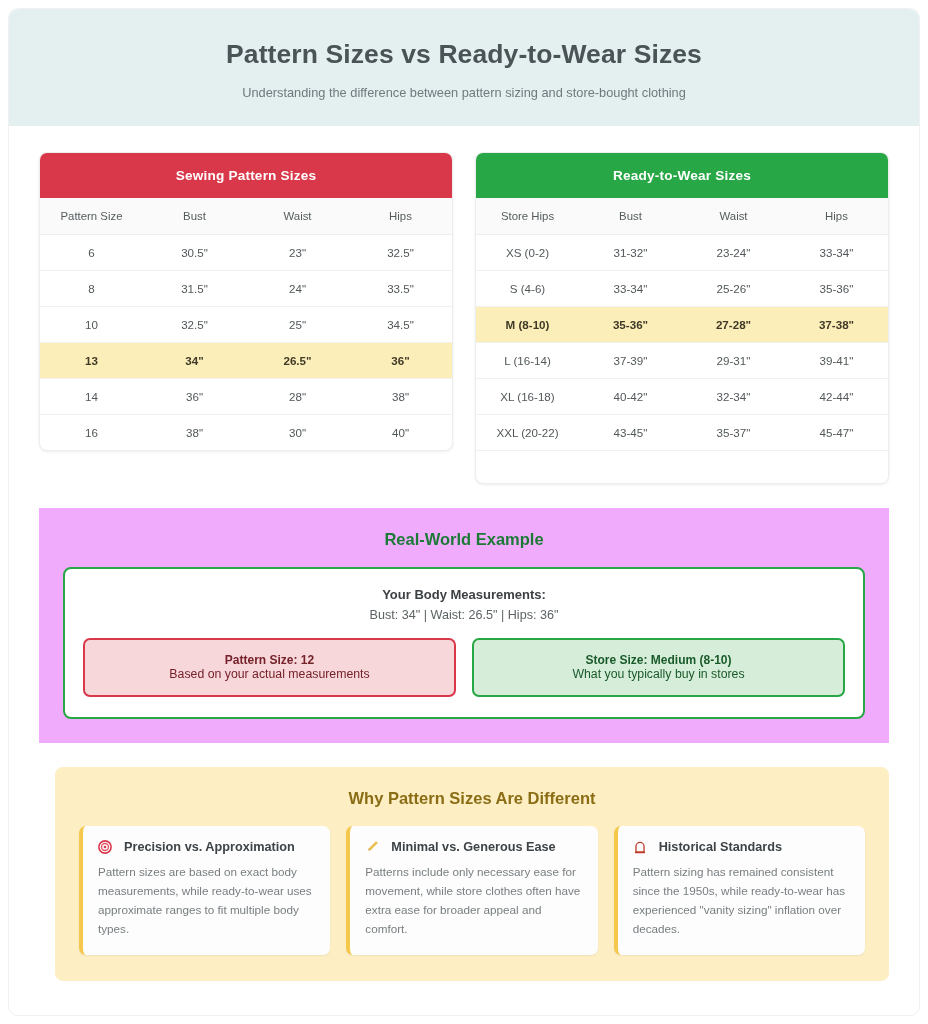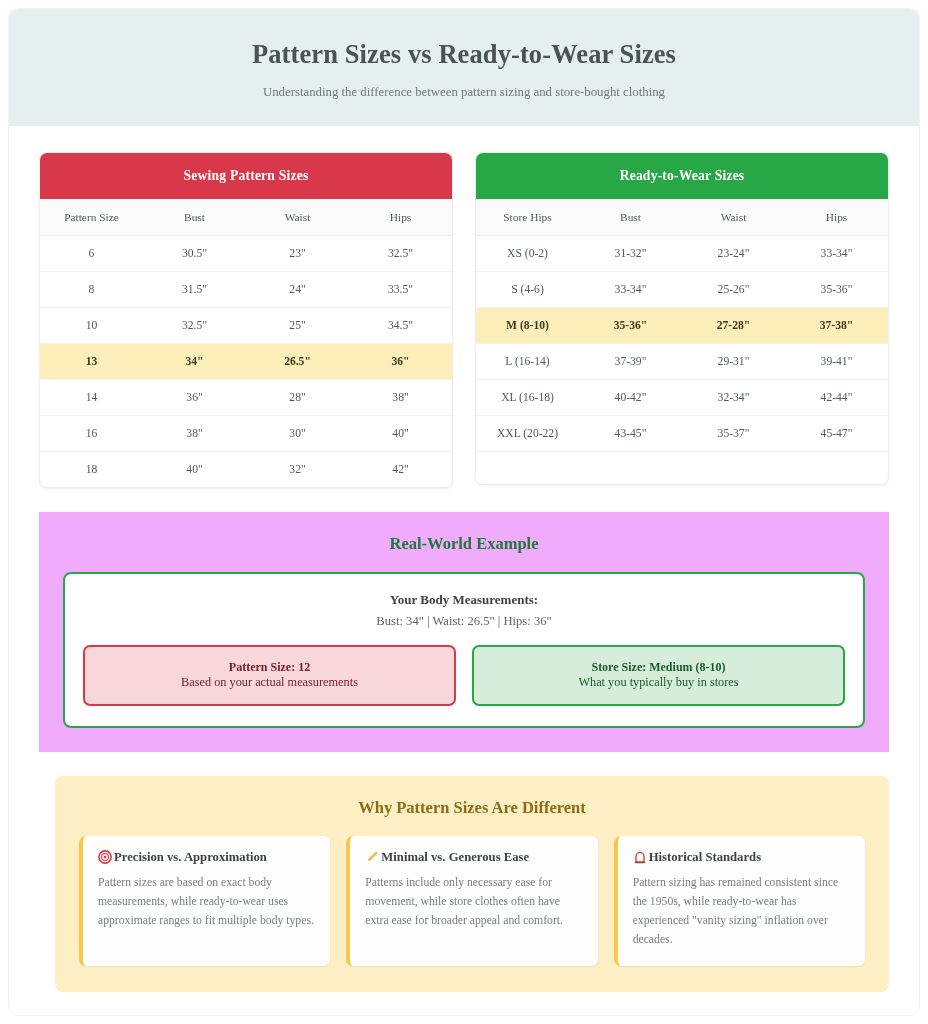--- a/index.html
+++ b/index.html
@@ -10,21 +10,20 @@
     background: #ffffff;
     font-family: "Liberation Sans", sans-serif;
   }
 
   .page {
     position: relative;
     width: 928px;
     height: 1024px;
     background: #ffffff;
     overflow: hidden;
-    font-family: Liberation Serif, serif;
   }
 
   .sheet {
     position: absolute;
     left: 8px;
     top: 8px;
     width: 912px;
     height: 1008px;
     background: #ffffff;
     border-radius: 10px;
@@ -199,21 +198,21 @@
     flex: 1 1 0;
     background: #fdfdfd;
     border-radius: 7px;
     border-left: 4px solid #f5c84c;
     padding: 14px 15px 16px 15px;
     box-shadow: 0 1px 2px rgba(0,0,0,.06);
   }
   .wc-head {
     display: flex;
     align-items: center;
-    gap: 2px;
+    gap: 12px;
     margin-bottom: 9px;
   }
   .wc-title {
     font-size: 12.7px;
     font-weight: bold;
     color: #3d4346;
   }
   .wc-body {
     font-size: 11.7px;
     line-height: 1.62;
@@ -276,26 +275,20 @@
                   <td>14</td>
                   <td>36"</td>
                   <td>28"</td>
                   <td>38"</td>
                 </tr>
               <tr>
                   <td>16</td>
                   <td>38"</td>
                   <td>30"</td>
                   <td>40"</td>
-                </tr>
-              <tr>
-                  <td>18</td>
-                  <td>40"</td>
-                  <td>32"</td>
-                  <td>42"</td>
                 </tr>
             </tbody>
           </table>
         </div>
 
         <div class="table-card">
           <div class="tbl-head green">Ready-to-Wear Sizes</div>
           <table class="sizes">
             <thead>
               <tr>

